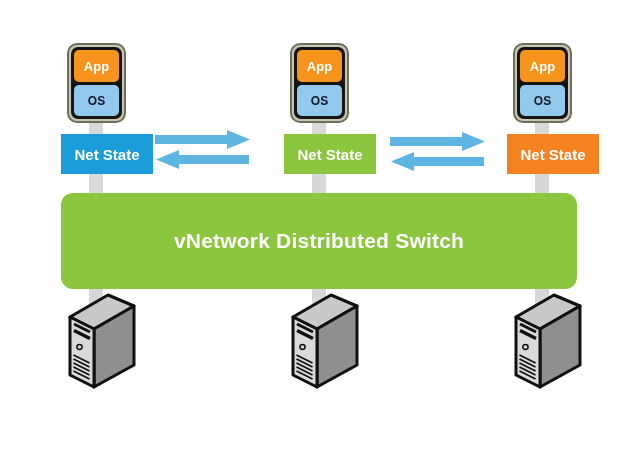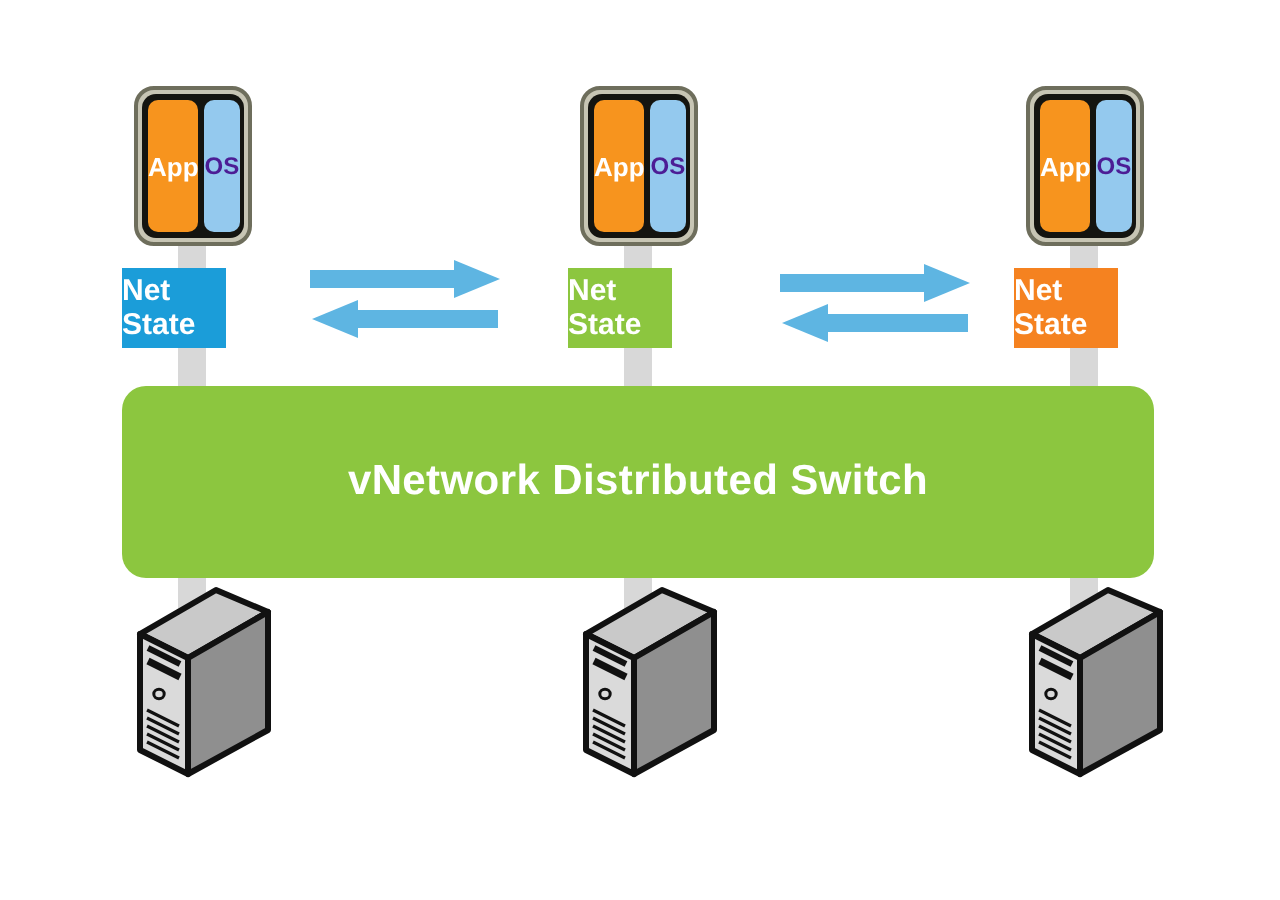--- a/index.html
+++ b/index.html
@@ -7,34 +7,34 @@
         font-family:"Liberation Sans",sans-serif;}
 
   
   .col{position:absolute;top:0;width:71px;height:450px;}
   .col-1{left:61px}.col-2{left:284px}.col-3{left:507px}
 
   
   .vm{position:absolute;left:6px;top:43px;width:59px;height:80px;border-radius:10px;
       background:#c7c5b4;border:2px solid #6e6e5c;padding:2px;box-sizing:border-box;z-index:2;}
   .vm-inner{width:100%;height:100%;background:#141410;border-radius:7px;padding:3px;
-      box-sizing:border-box;display:flex;flex-direction:row;gap:3px;}
+      box-sizing:border-box;display:flex;flex-direction:column;gap:3px;}
   .app-box{flex:1.05;background:#f7941e;border-radius:5px;display:flex;align-items:center;
       justify-content:center;color:#fff;font-weight:bold;font-size:13px;}
   .os-box{flex:1;background:#94c9ee;border-radius:5px;display:flex;align-items:center;
-      color:#4c1d95;font-weight:bold;font-size:12px;}
+      justify-content:center;color:#0f172a;font-weight:bold;font-size:12px;}
 
   
   .stub{position:absolute;left:28px;width:14px;background:#d8d8d8;z-index:1;}
   .stub-a{top:118px;height:18px}
   .stub-b{top:172px;height:26px}
   .stub-c{top:264px;height:46px}
 
   
-  .netstate{position:absolute;left:0;top:134px;width:52px;height:40px;display:flex;
+  .netstate{position:absolute;left:0;top:134px;width:92px;height:40px;display:flex;
       align-items:center;justify-content:center;color:#fff;font-weight:bold;font-size:15px;z-index:2;}
 
   
   .server{position:absolute;left:7px;top:292px;z-index:2;}
 
   
   .switch-bar{position:absolute;left:61px;top:193px;width:516px;height:96px;background:#8cc63f;
       border-radius:12px;display:flex;align-items:center;justify-content:center;color:#fff;
       font-weight:bold;font-size:21px;letter-spacing:.2px;z-index:2;}
 

